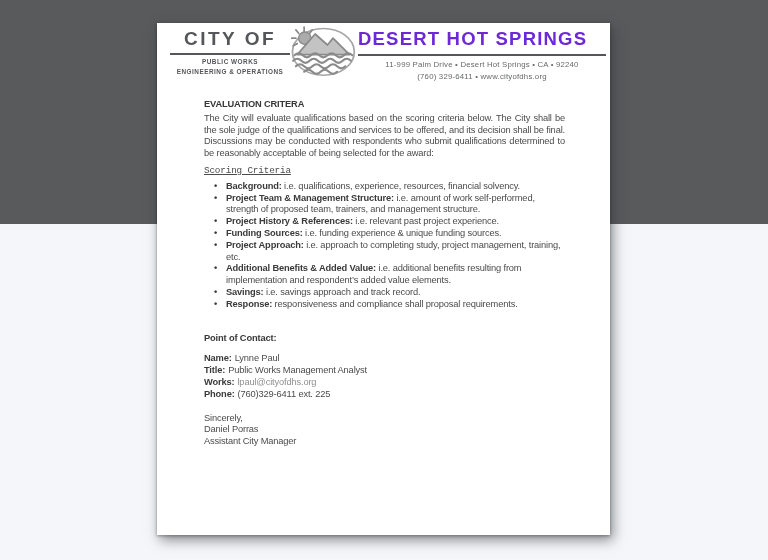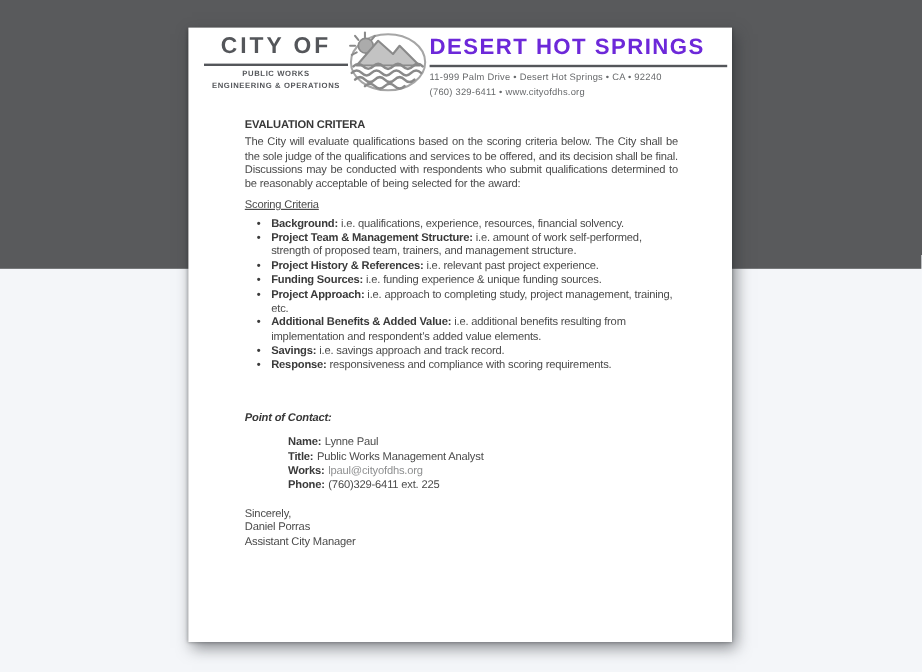--- a/index.html
+++ b/index.html
@@ -34,42 +34,42 @@
   }
   .logo { position: absolute; left: 129px; top: 0px; width: 72px; height: 55px; }
   .logo svg { width: 100%; height: 100%; }
   .hdr-right { position: absolute; left: 201px; top: 5px; width: 248px; }
   .city-name {
     font-size: 18.5px; font-weight: bold; letter-spacing: 1.2px;
     color: #6d28d9; white-space: nowrap;
   }
   .addr {
     font-size: 7.8px; color: #67696b; margin-top: 3.5px;
-    letter-spacing: 0.2px; white-space: nowrap;
+    letter-spacing: 0.2px; white-space: nowrap; text-align: center;
   }
   .hdr-right .rule { margin-top: 4px; }
   
   .content {
     position: absolute; left: 47px; top: 76px; width: 361px;
     font-size: 9.3px; line-height: 11.8px; color: #4b4b4b;
     letter-spacing: -0.15px;
   }
   .content b { color: #3a3a3a; }
   .sec-head { font-weight: bold; color: #383838; margin: 0 0 2px 0; }
   .intro { margin: 0 0 5px 0; text-align: justify; }
-  .scoring { text-decoration: underline; margin: 0 0 4px 0; }
+  .scoring { text-decoration: underline; margin: 0 0 4px 0; font-family: Liberation Mono, monospace; }
   ul.bullets { list-style: none; margin: 0; padding: 0 0 0 10px; }
   ul.bullets li { position: relative; padding-left: 12px; }
   ul.bullets li::before {
     content: "\2022"; position: absolute; left: 0; top: 0;
     color: #3a3a3a; font-weight: bold;
   }
-  .poc-head { font-weight: bold; color: #383838; margin-top: 32px; font-style: italic; }
+  .poc-head { font-weight: bold; color: #383838; margin-top: 22px; }
   .poc-intro { margin: 0; }
-  .kv-block { margin-top: 9px; margin-left: 36px; }
+  .kv-block { margin-top: 9px; }
   .kv b { margin-right: 3px; }
   .kv .muted { color: #8f9091; }
   .closing { margin: 10px 0 0 0; }
   .signoff { margin-top: 12px; }
 </style>
 </head>
 <body>
 
 <div class="scene">
   <div class="band"></div>
@@ -120,21 +120,21 @@
       <div class="scoring">Scoring Criteria</div>
 
       <ul class="bullets">
         <li><b>Background:</b><span> i.e. qualifications, experience, resources, financial solvency.</span></li>
         <li><b>Project Team &amp; Management Structure:</b><span> i.e. amount of work self-performed, strength of proposed team, trainers, and management structure.</span></li>
         <li><b>Project History &amp; References:</b><span> i.e. relevant past project experience.</span></li>
         <li><b>Funding Sources:</b><span> i.e. funding experience &amp; unique funding sources.</span></li>
         <li><b>Project Approach:</b><span> i.e. approach to completing study, project management, training, etc.</span></li>
         <li><b>Additional Benefits &amp; Added Value:</b><span> i.e. additional benefits resulting from implementation and respondent’s added value elements.</span></li>
         <li><b>Savings:</b><span> i.e. savings approach and track record.</span></li>
-        <li><b>Response:</b><span> responsiveness and compliance with scoring requirements.</span></li>
+        <li><b>Response:</b><span> responsiveness and compliance shall proposal requirements.</span></li>
       </ul>
 
       <div class="poc-head">Point of Contact:</div>
 
       <div class="kv-block">
         <div class="kv"><b>Name:</b><span>Lynne Paul</span></div>
         <div class="kv"><b>Title:</b><span>Public Works Management Analyst</span></div>
         <div class="kv"><b>Works:</b><span class="muted">lpaul@cityofdhs.org</span></div>
         <div class="kv"><b>Phone:</b><span>(760)329-6411 ext. 225</span></div>
       </div>

